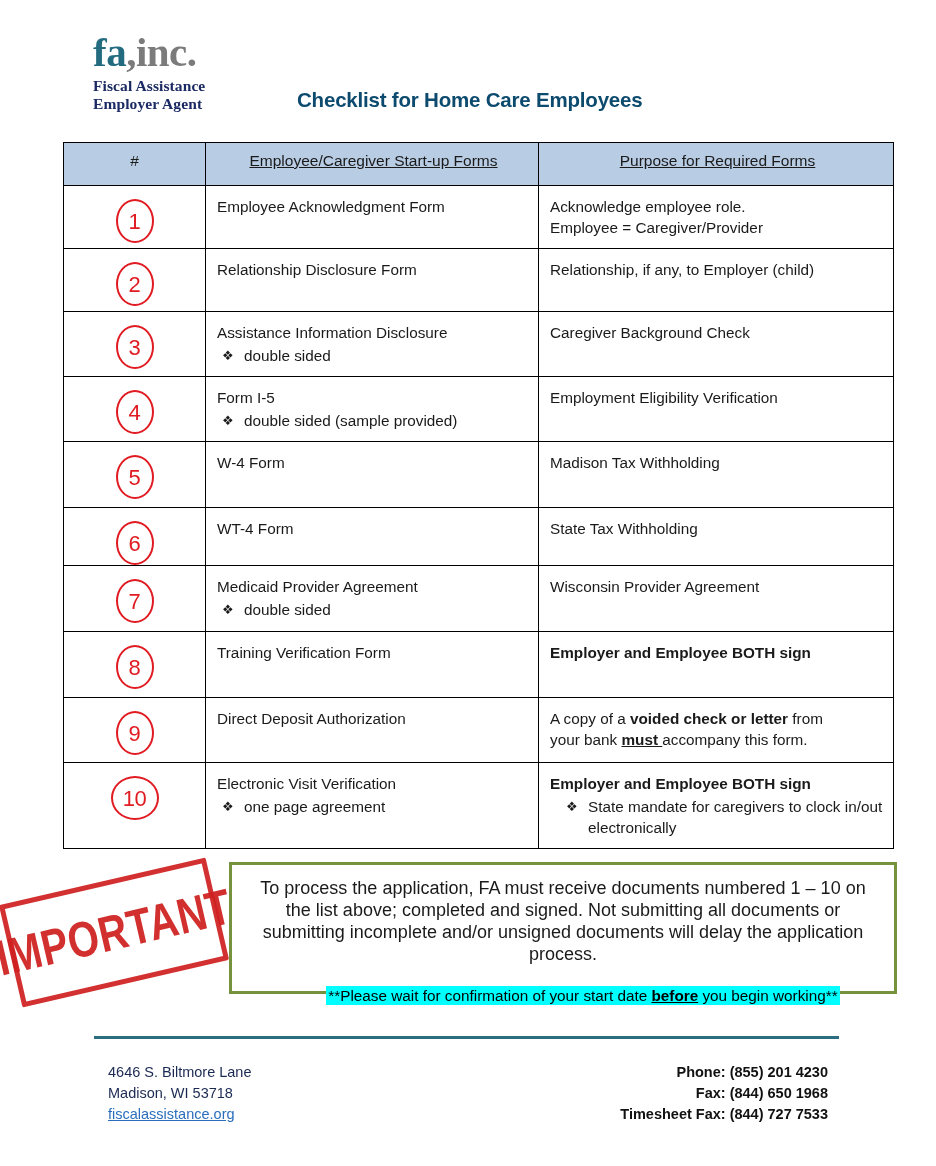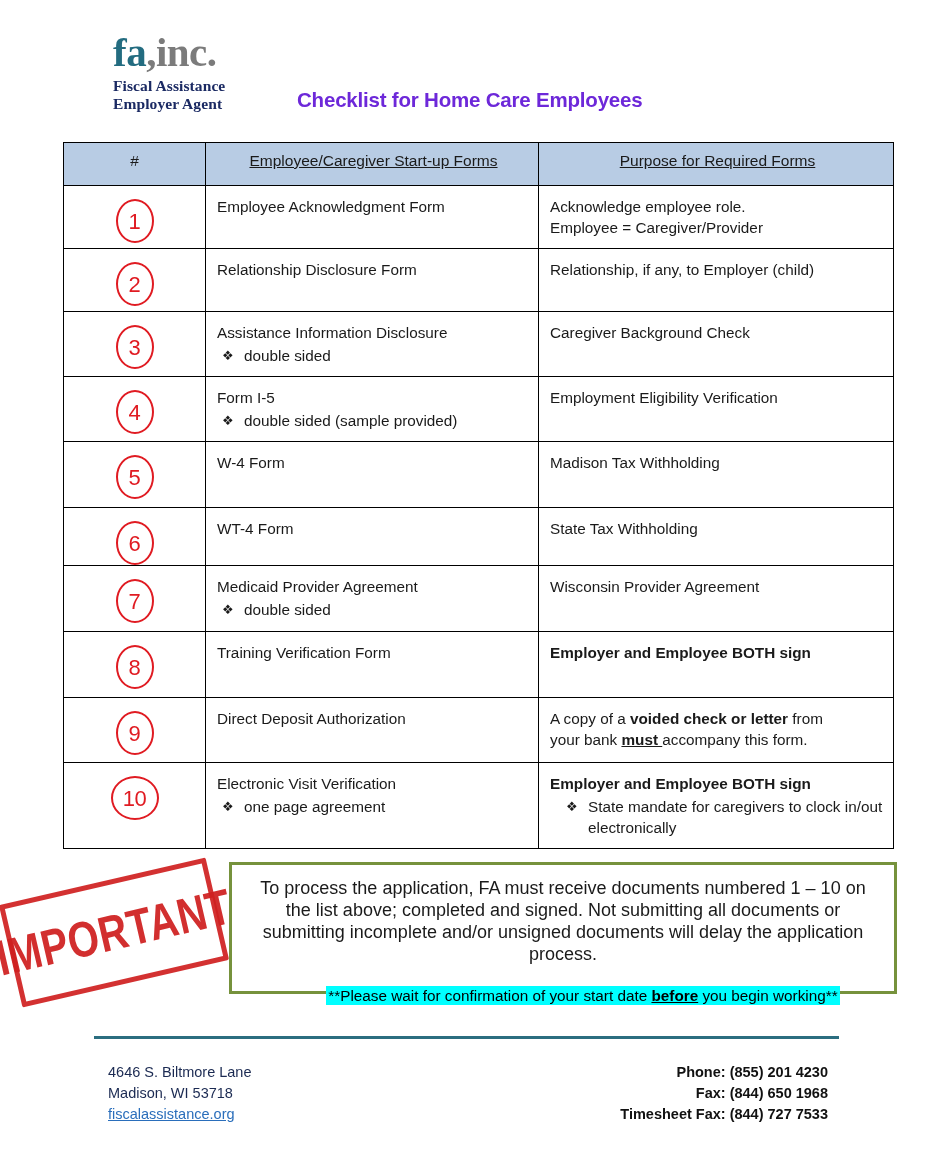--- a/index.html
+++ b/index.html
@@ -21,21 +21,20 @@
     position: absolute;
     top: 0; left: 0;
     width: 936px;
     height: 140px;
   }
   .logo-block {
     position: absolute;
     left: 93px;
     top: 30px;
     width: 200px;
-    margin-left: 20px;
   }
   .logo-wordmark {
     font-family: "Liberation Serif", "DejaVu Serif", serif;
     font-weight: bold;
     font-size: 41px;
     line-height: 44px;
     letter-spacing: -0.5px;
     white-space: nowrap;
   }
   .logo-fa { color: #236c80; }
@@ -50,21 +49,21 @@
     margin-top: 3px;
     letter-spacing: 0.1px;
   }
   .doc-title {
     position: absolute;
     left: 297px;
     top: 88px;
     font-family: "Liberation Sans", sans-serif;
     font-weight: bold;
     font-size: 20.5px;
-    color: #6d28d9;
+    color: #0c4a6e;
     letter-spacing: -0.2px;
     white-space: nowrap;
   }
 
   
   .checklist-table {
     position: absolute;
     left: 63px;
     top: 142px;
     width: 830px;

